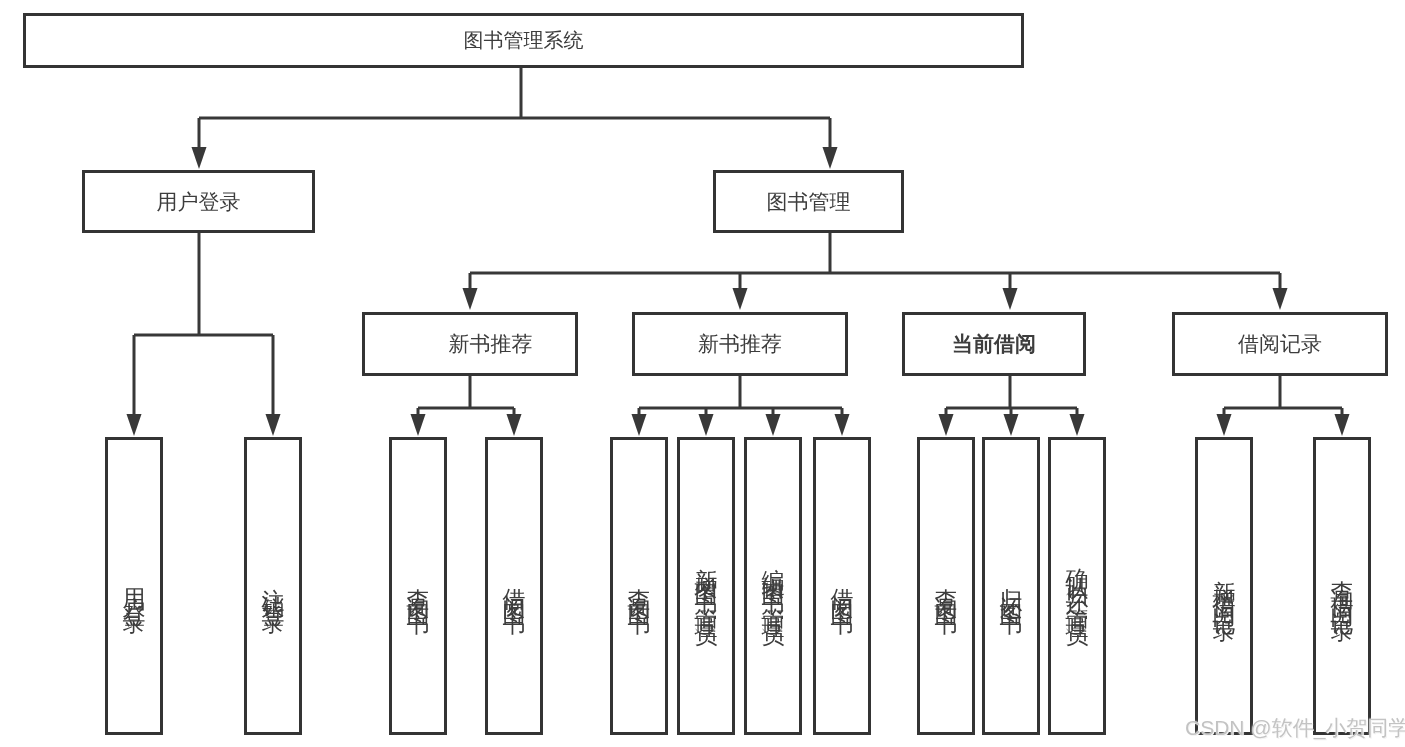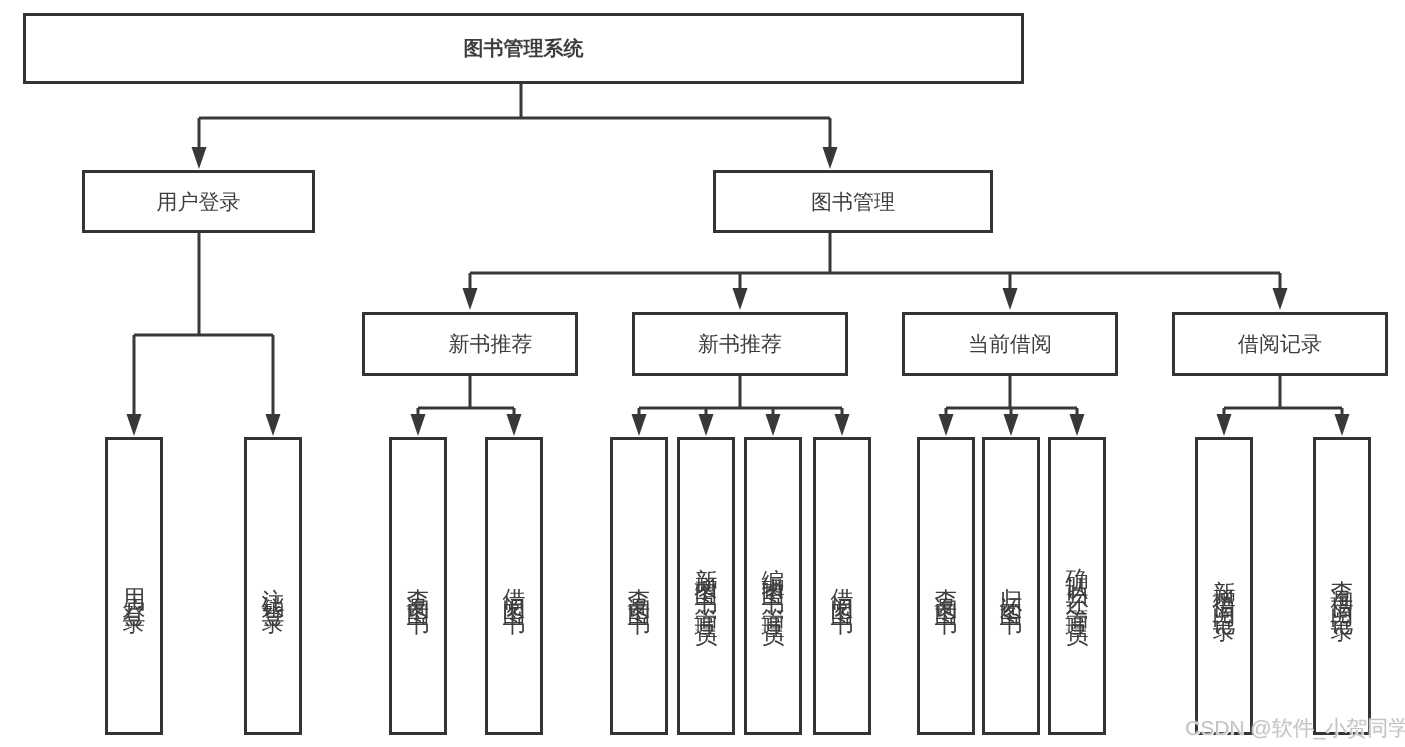--- a/index.html
+++ b/index.html
@@ -111,28 +111,28 @@
       <polygon points="765.5,414 780.5,414 773,436"></polygon>
       <polygon points="834.5,414 849.5,414 842,436"></polygon>
       <polygon points="938.5,414 953.5,414 946,436"></polygon>
       <polygon points="1003.5,414 1018.5,414 1011,436"></polygon>
       <polygon points="1069.5,414 1084.5,414 1077,436"></polygon>
       <polygon points="1216.5,414 1231.5,414 1224,436"></polygon>
       <polygon points="1334.5,414 1349.5,414 1342,436"></polygon>
     </g>
   </svg>
 
-  <div class="box root" style="left:23px; top:13px; width:1001px; height:71px;font-weight:bold;">图书管理系统</div>
+  <div class="box root" style="left:23px; top:13px; width:1001px; height:55px;">图书管理系统</div>
 
   <div class="box" style="left:82px; top:170px; width:233px; height:63px;">用户登录</div>
-  <div class="box" style="left:713px; top:170px; width:280px; height:63px;">图书管理</div>
+  <div class="box" style="left:713px; top:170px; width:191px; height:63px;">图书管理</div>
 
   <div class="box" style="left:362px; top:312px; width:216px; height:64px;padding-left:41px;">新书推荐</div>
   <div class="box" style="left:632px; top:312px; width:216px; height:64px;">新书推荐</div>
-  <div class="box" style="left:902px; top:312px; width:216px; height:64px;">当前借阅</div>
+  <div class="box" style="left:902px; top:312px; width:184px; height:64px;font-weight:bold;">当前借阅</div>
   <div class="box" style="left:1172px; top:312px; width:216px; height:64px;">借阅记录</div>
 
   <div class="leaf" style="left:105px;">用户登录</div>
   <div class="leaf" style="left:244px;">注销登录</div>
 
   <div class="leaf" style="left:389px;">查询图书</div>
   <div class="leaf" style="left:485px;">借阅图书</div>
 
   <div class="leaf" style="left:610px;">查询图书</div>
   <div class="leaf" style="left:677px;">新增图书（管理员）</div>

